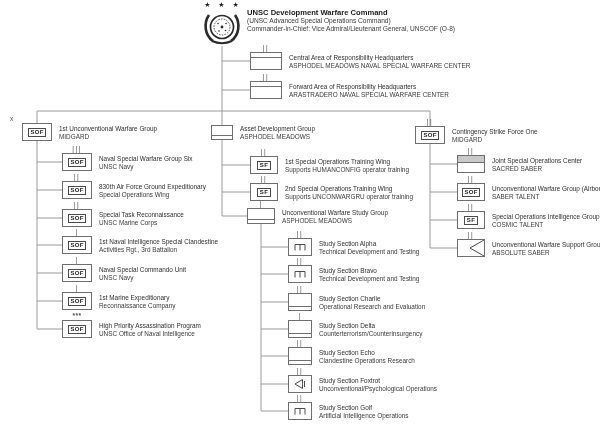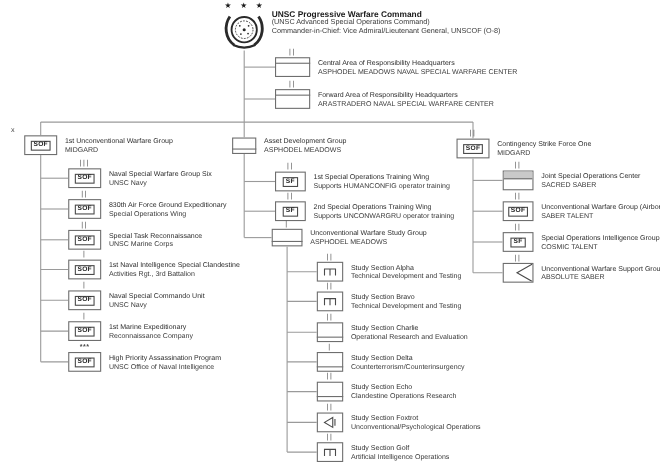--- a/index.html
+++ b/index.html
@@ -77,21 +77,21 @@
       <circle cx="22" cy="18" r="8" fill="none" stroke="#2a2a2a" stroke-width="0.8" stroke-dasharray="1.6 1.2"></circle>
       <circle cx="22" cy="18" r="1.4" fill="#2a2a2a"></circle>
       <circle cx="18" cy="14.5" r="0.8" fill="#2a2a2a"></circle>
       <circle cx="26" cy="14.5" r="0.8" fill="#2a2a2a"></circle>
       <circle cx="19" cy="22" r="0.8" fill="#2a2a2a"></circle>
       <circle cx="25.5" cy="21.5" r="0.8" fill="#2a2a2a"></circle>
     </svg>
   </div>
 
   <div id="hdr">
-    <div class="h1">UNSC Progressive Warfare Command</div>
+    <div class="h1">UNSC Development Warfare Command</div>
     <div class="h2">(UNSC Advanced Special Operations Command)</div>
     <div class="h3">Commander-in-Chief: Vice Admiral/Lieutenant General, UNSCOF (O-8)</div>
   </div>
 
   <div id="nodes">
       <div class="echelon" style="left: 238px; top: 44px; width: 56px;">||</div>
       <div class="ubox" style="left: 250px; top: 52px; width: 32px; height: 18px;">
         <div class="bar" style="top:4px"></div>
       </div>
       <div class="ulabel" style="left: 289px; top: 54px;">

